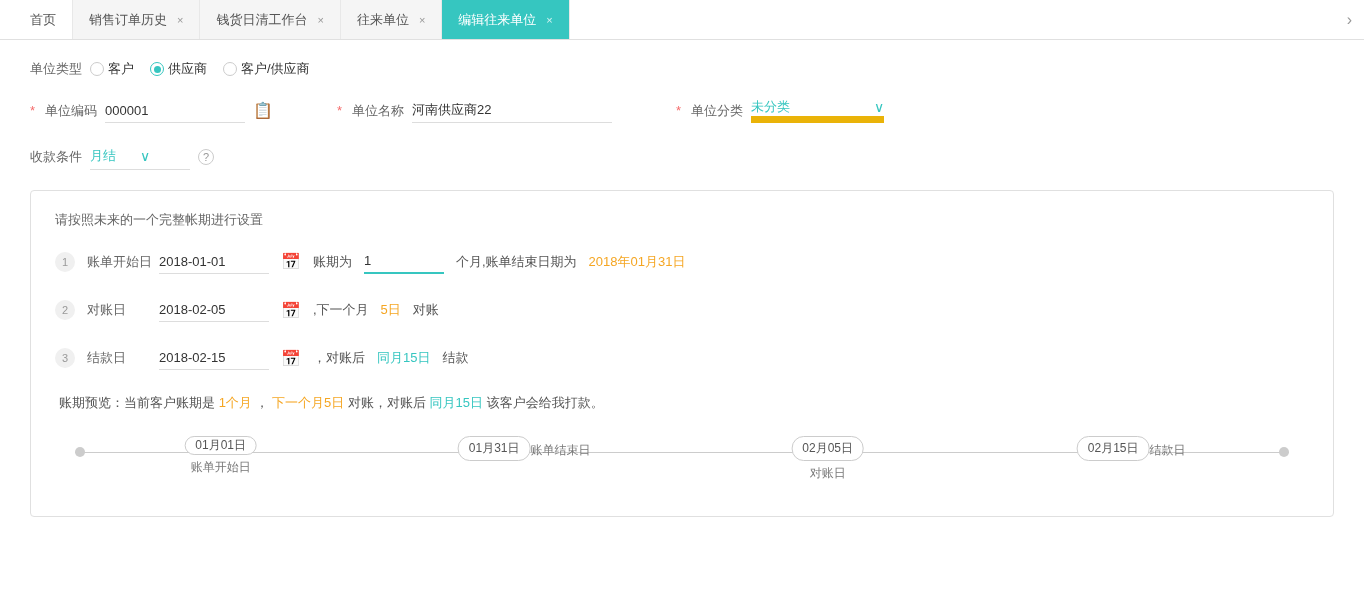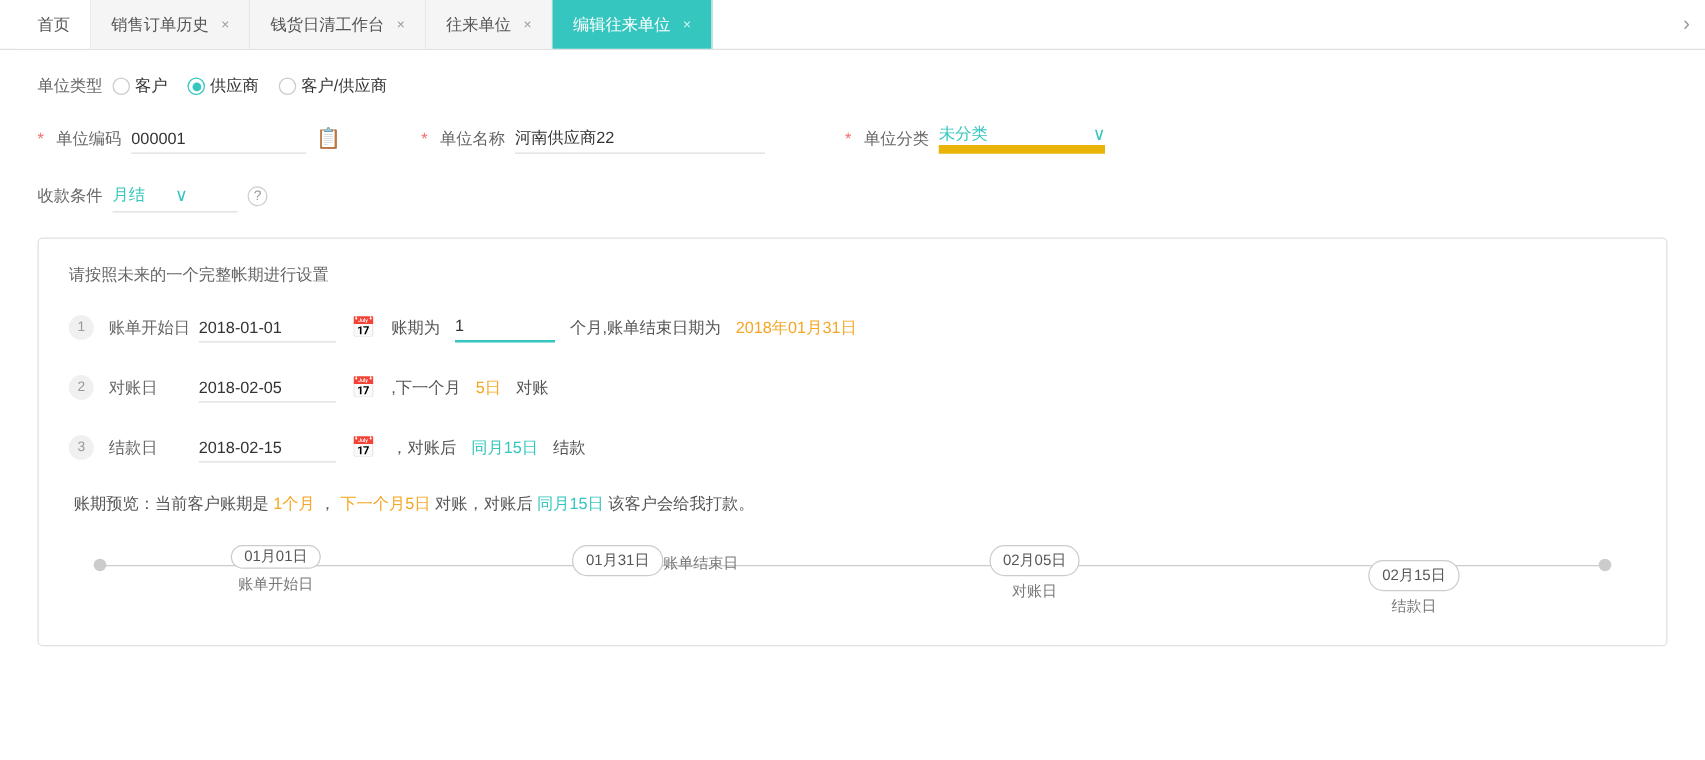--- a/index.html
+++ b/index.html
@@ -393,21 +393,21 @@
         <div style="position: absolute; left: 37%; top: 0; transform: translateX(-50%); display: flex; flex-direction: row; align-items: center;">
           <div style="background: #fff; border: 1px solid #ccc; border-radius: 12px; padding: 3px 10px; font-size: 12px; color: #555;">01月31日</div>
           <div style="font-size: 12px; color: #777; margin-top: 4px;">账单结束日</div>
         </div>
 
         <div style="position: absolute; left: 62%; top: 0; transform: translateX(-50%); display: flex; flex-direction: column; align-items: center;">
           <div style="background: #fff; border: 1px solid #ccc; border-radius: 12px; padding: 3px 10px; font-size: 12px; color: #555;">02月05日</div>
           <div style="font-size: 12px; color: #777; margin-top: 4px;">对账日</div>
         </div>
 
-        <div style="position: absolute; left: 87%; top: 12px; transform: translateX(-50%); display: flex; flex-direction: column; align-items: center; justify-content: flex-end;">
+        <div style="position: absolute; left: 87%; top: 0; transform: translateX(-50%); display: flex; flex-direction: row; align-items: center; justify-content: flex-end;">
           <div style="background: #fff; border: 1px solid #ccc; border-radius: 12px; padding: 3px 10px; font-size: 12px; color: #555;">02月15日</div>
           <div style="font-size: 12px; color: #777; margin-top: 4px;">结款日</div>
         </div>
       </div>
     </div>
 
   </div>
 
 </div>
 

